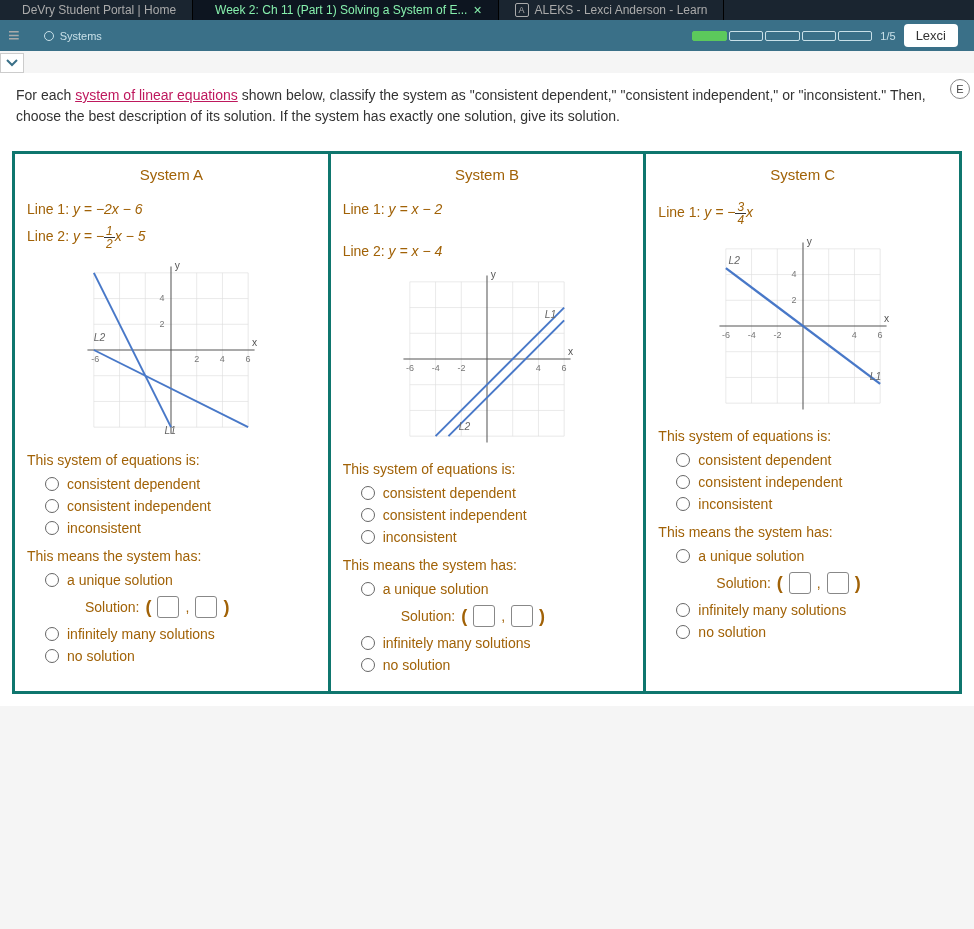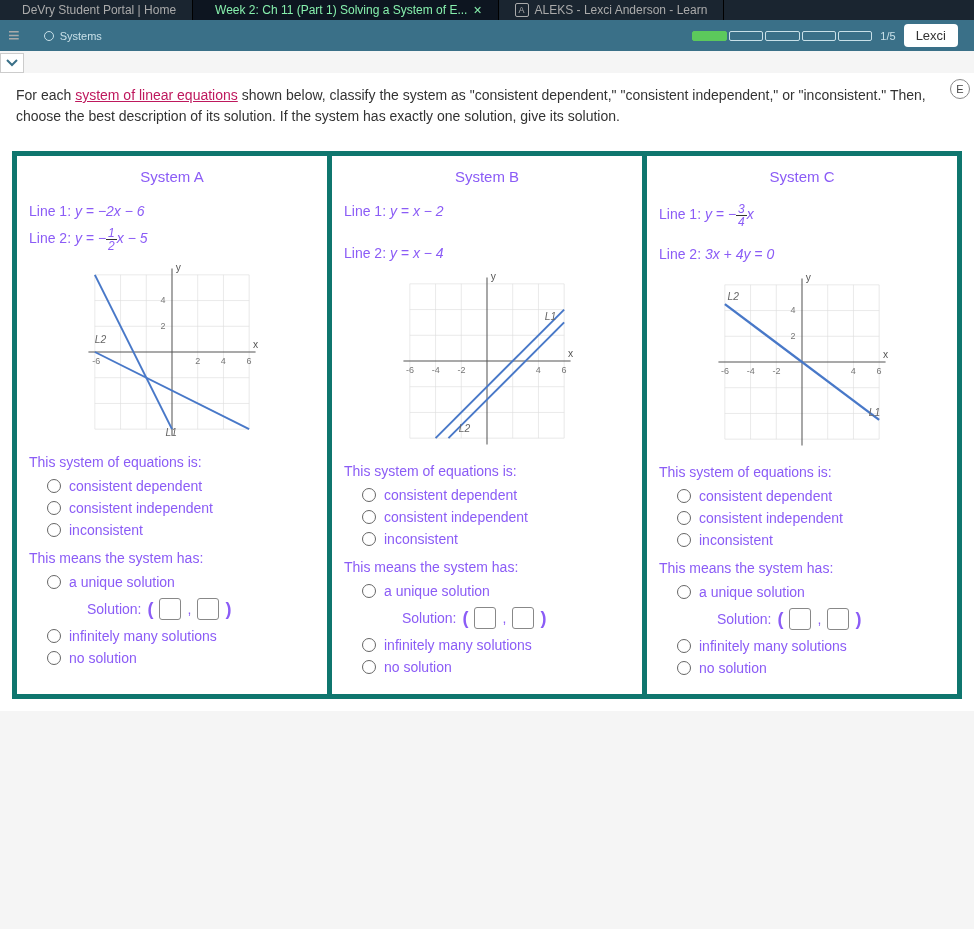--- a/index.html
+++ b/index.html
@@ -19,21 +19,21 @@
 .progress-label { font-size: 11px; color: #c8e0e8; text-align: center; }
 .lexci-btn { background: #fff; color: #333; padding: 4px 12px; border-radius: 4px; font-size: 13px; border: none; }
 .hamburger { color: #aaa; font-size: 20px; padding: 4px 8px; cursor: pointer; background: #3a7088; }
 .topbar-wrap { display: flex; align-items: flex-start; }
 .dropdown-chevron { background: #fff; width: 24px; height: 20px; border: 1px solid #ccc; display: flex; align-items: center; justify-content: center; margin-top: 2px; }
 .question-area { background: #fff; padding: 12px 16px; position: relative; }
 .instructions { font-size: 14px; color: #333; line-height: 1.5; }
 .instructions .link { color: #be185d; text-decoration: underline; }
 .circle-badge { position: absolute; right: 4px; top: 6px; width: 20px; height: 20px; border: 1px solid #888; border-radius: 50%; display: flex; align-items: center; justify-content: center; font-size: 11px; color: #444; }
 .systems-row { display: flex; gap: 0; padding: 12px; background: #fff; }
-.system-cell { flex: 1; border: 5px solid #0f766e; padding: 12px; font-size: 14px; color: #8b5cf6; }
+.system-cell { flex: 1; border: 3px solid #0f766e; padding: 12px; font-size: 14px; color: #a16207; }
 .system-cell + .system-cell { border-left: none; }
 .sys-title { text-align: center; font-size: 15px; margin-bottom: 18px; }
 .eqline { margin: 8px 0; font-size: 14px; }
 .frac { display: inline-flex; flex-direction: column; align-items: center; vertical-align: middle; font-size: 12px; line-height: 1; }
 .frac .num { border-bottom: 1px solid #333; padding: 0 2px; }
 .frac .den { padding: 0 2px; }
 .graph { width: 200px; height: 180px; margin: 10px auto; display: block; }
 .qtext { margin: 12px 0 8px; }
 .radio-group { padding-left: 18px; }
 .radio-row { display: flex; align-items: center; gap: 8px; margin: 6px 0; cursor: pointer; }
@@ -261,21 +261,20 @@
   </div>
 
   <div class="system-cell">
     <div class="sys-title">System C</div>
     <div class="eqline">
       <span>Line 1: </span><i><span>y = −</span><span class="frac">
             <span class="num">3</span>
             <span class="den">4</span>
           </span><span>x</span></i>
     </div>
-    <div class="eqline" style="margin-top:18px;"><span>Line 2: </span><i>3x + 4y = 0</i></div>
     <svg class="graph" viewBox="-7 -7 14 14">
       <g stroke="#ddd" stroke-width="0.05">
           <line x1="-6" y1="-6" x2="-6" y2="6"></line>
           <line x1="-4" y1="-6" x2="-4" y2="6"></line>
           <line x1="-2" y1="-6" x2="-2" y2="6"></line>
           <line x1="2" y1="-6" x2="2" y2="6"></line>
           <line x1="4" y1="-6" x2="4" y2="6"></line>
           <line x1="6" y1="-6" x2="6" y2="6"></line>
           <line y1="-6" x1="-6" y2="-6" x2="6"></line>
           <line y1="-4" x1="-6" y2="-4" x2="6"></line>

